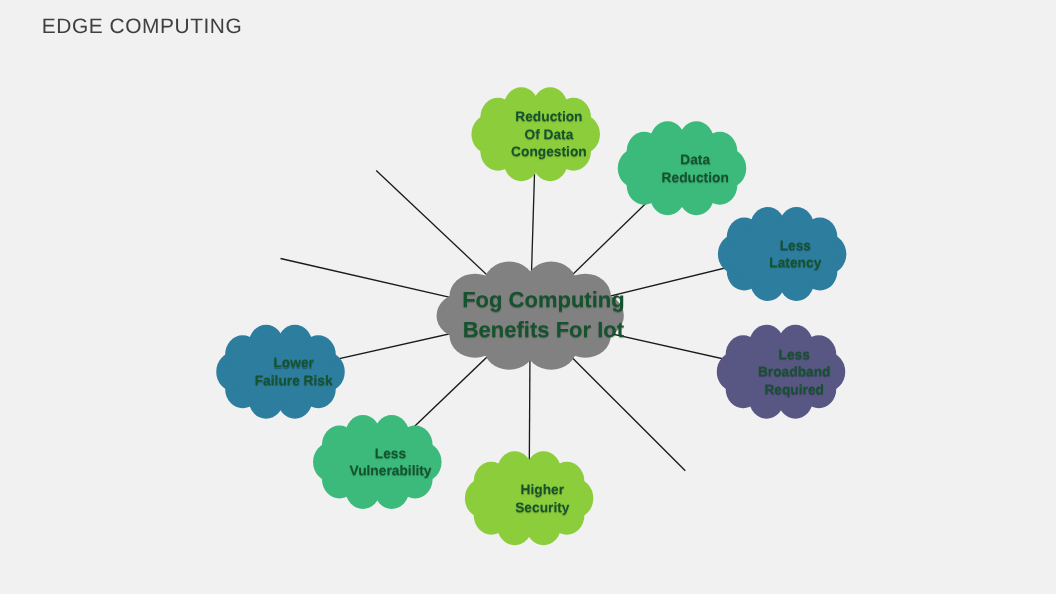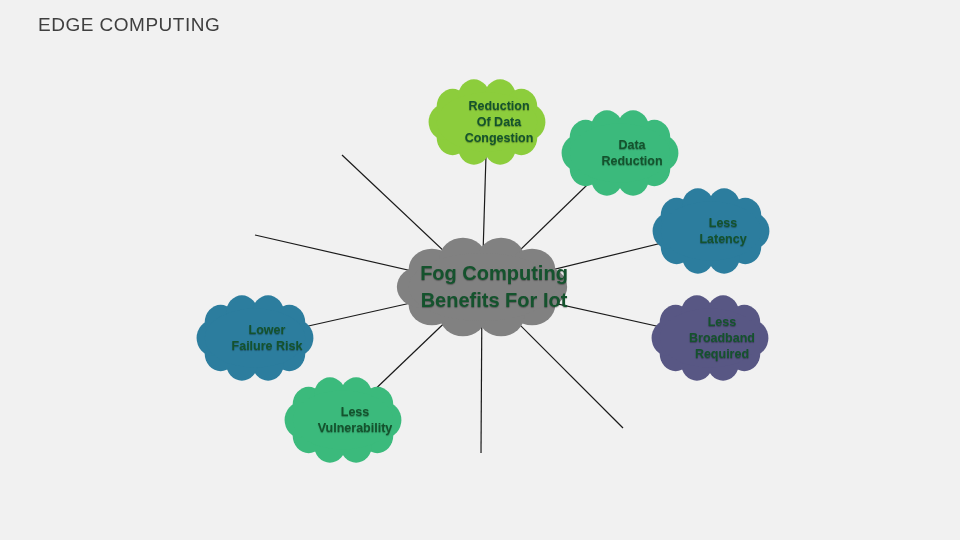--- a/index.html
+++ b/index.html
@@ -157,14 +157,21 @@
 
   <div class="cloud sat c7">
     <svg class="cloud-shape-svg" viewBox="0 0 200 140" preserveAspectRatio="none" aria-hidden="true">
       <use href="#cloudBlob" fill="#3BBA7C"></use>
     </svg>
     <div class="cloud-label">Less
 Vulnerability</div>
   </div>
 
 
+  <div class="cloud sat c9">
+    <svg class="cloud-shape-svg" viewBox="0 0 200 140" preserveAspectRatio="none" aria-hidden="true">
+      <use href="#cloudBlob" fill="#8CCD3C"></use>
+    </svg>
+    <div class="cloud-label">Higher
+Security</div>
+  </div>
 
 </div>
 
 </body></html>

